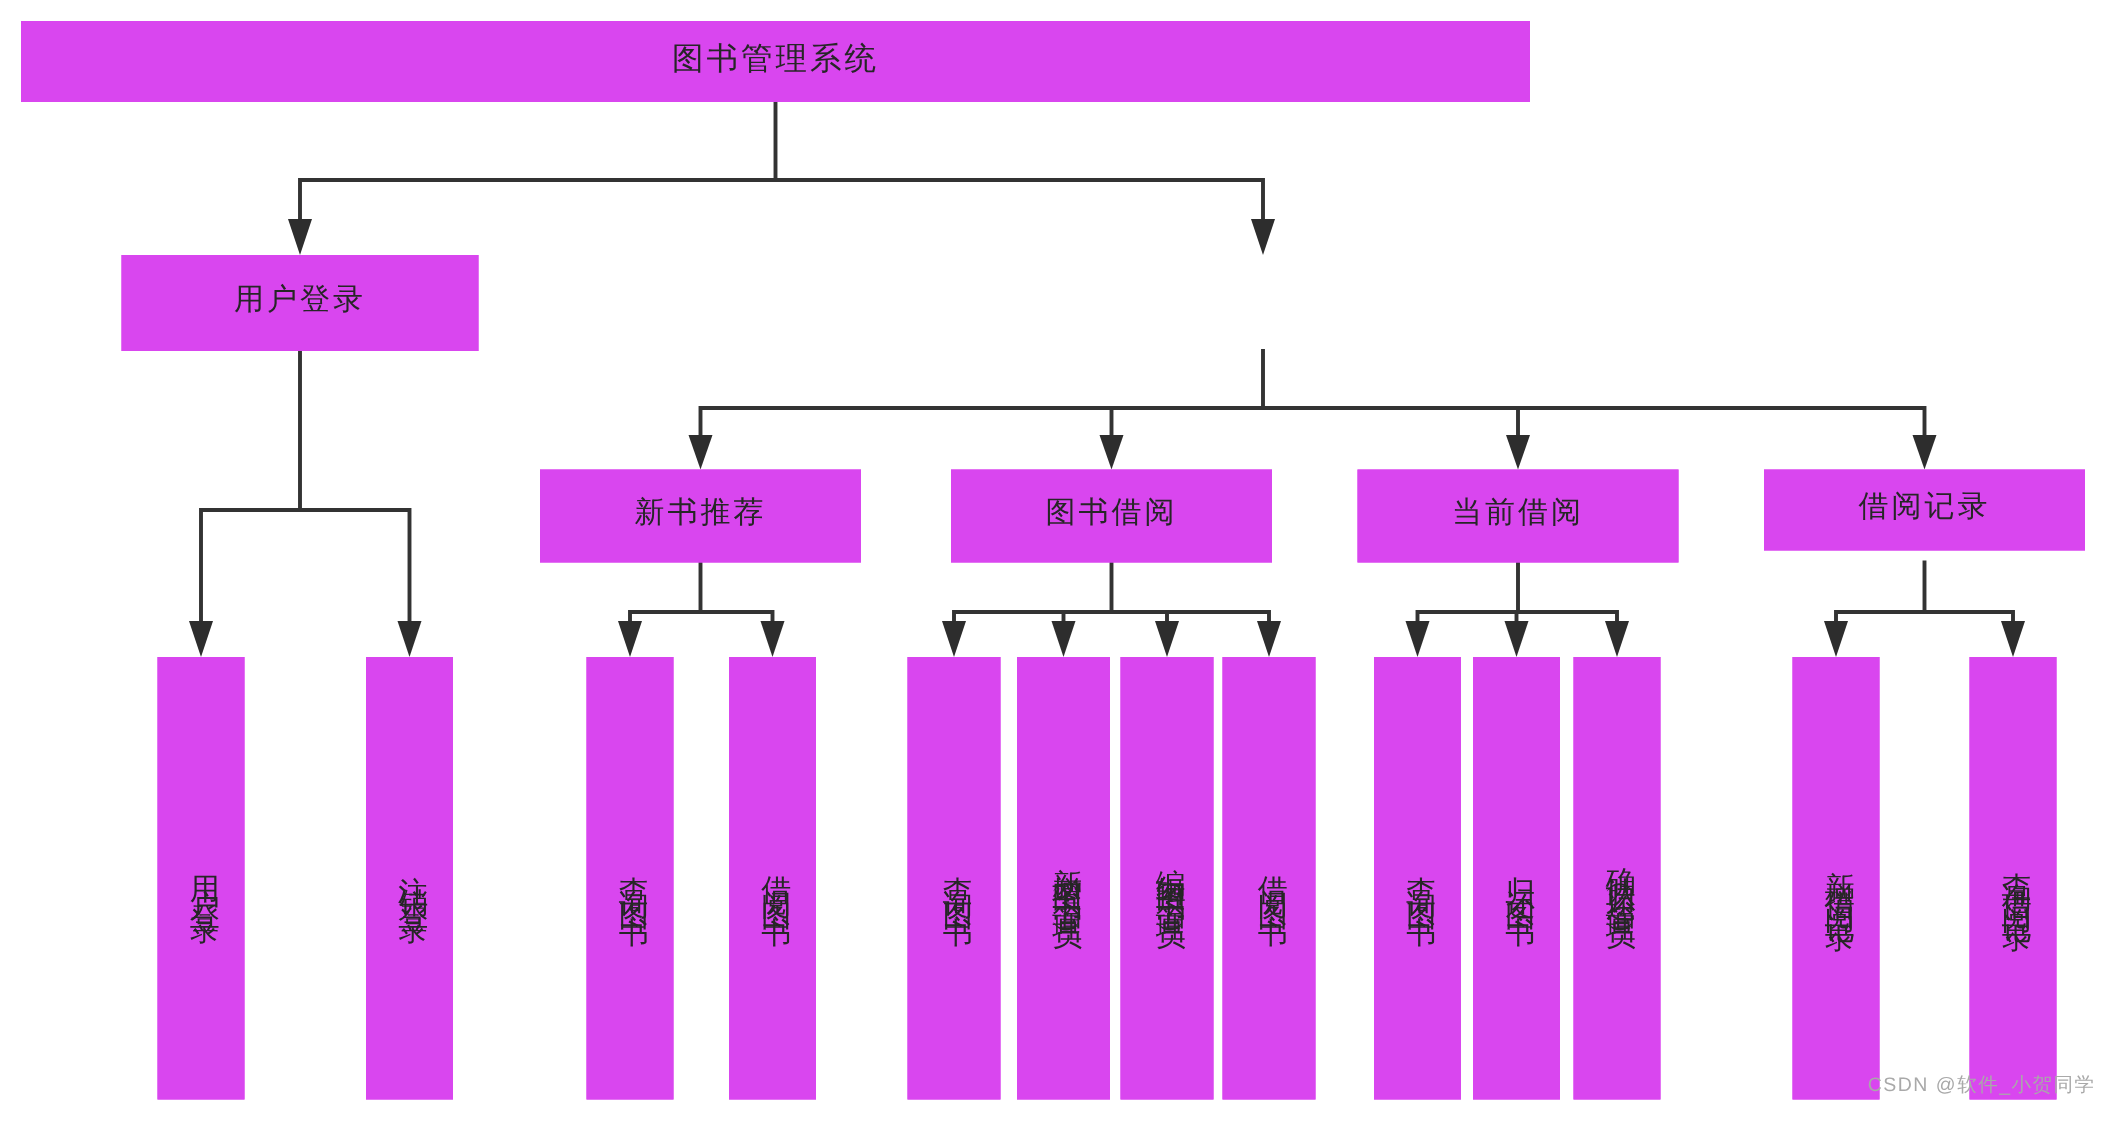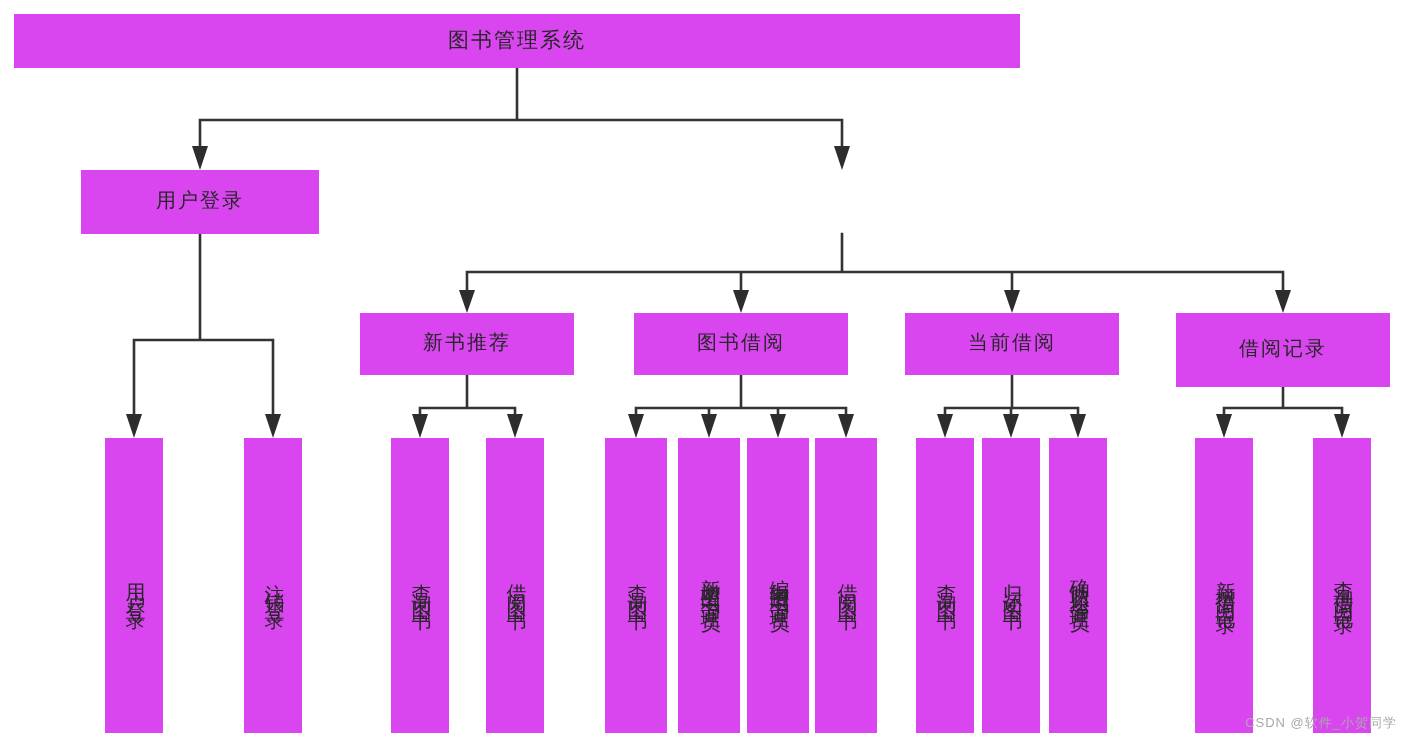--- a/index.html
+++ b/index.html
@@ -104,21 +104,21 @@
     </g>
   </svg>
 
   <div class="node" style="left:14px; top:14px; width:1006px; height:54px; font-size:21px;">图书管理系统</div>
 
   <div class="node" style="left:81px; top:170px; width:238px; height:64px;">用户登录</div>
 
   <div class="node" style="left:634px; top:313px; width:214px; height:62px;">图书借阅</div>
   <div class="node" style="left:360px; top:313px; width:214px; height:62px;">新书推荐</div>
   <div class="node" style="left:905px; top:313px; width:214px; height:62px;">当前借阅</div>
-  <div class="node" style="left:1176px; top:313px; width:214px; height:74px;">借阅记录</div>
+  <div class="node" style="left:1176px; top:313px; width:214px; height:54px;">借阅记录</div>
 
   <div class="node vnode" style="left:105px; top:438px; width:58px; height:295px;">用户登录</div>
   <div class="node vnode" style="left:244px; top:438px; width:58px; height:295px;">注销登录</div>
 
   <div class="node vnode" style="left:391px; top:438px; width:58px; height:295px;">查询图书</div>
   <div class="node vnode" style="left:486px; top:438px; width:58px; height:295px;">借阅图书</div>
 
   <div class="node vnode" style="left:605px; top:438px; width:62px; height:295px;">查询图书</div>
   <div class="node vnode" style="left:678px; top:438px; width:62px; height:295px; letter-spacing:5px;">新增图书（管理员）</div>
   <div class="node vnode" style="left:747px; top:438px; width:62px; height:295px; letter-spacing:5px;">编辑图书（管理员）</div>

